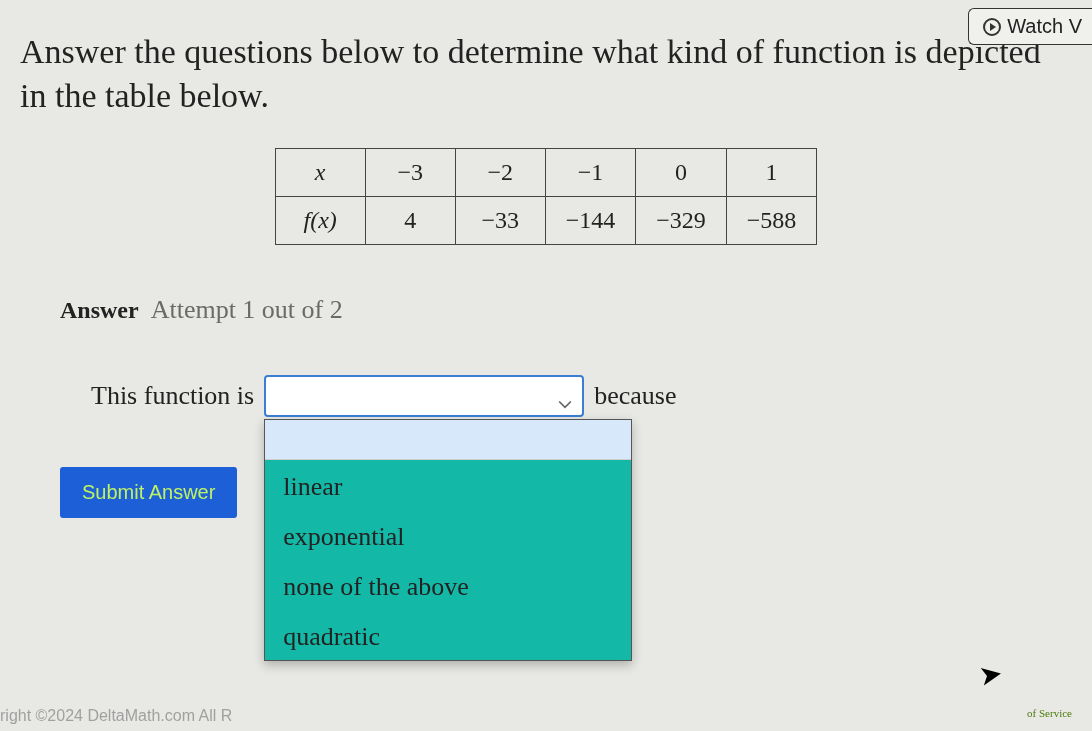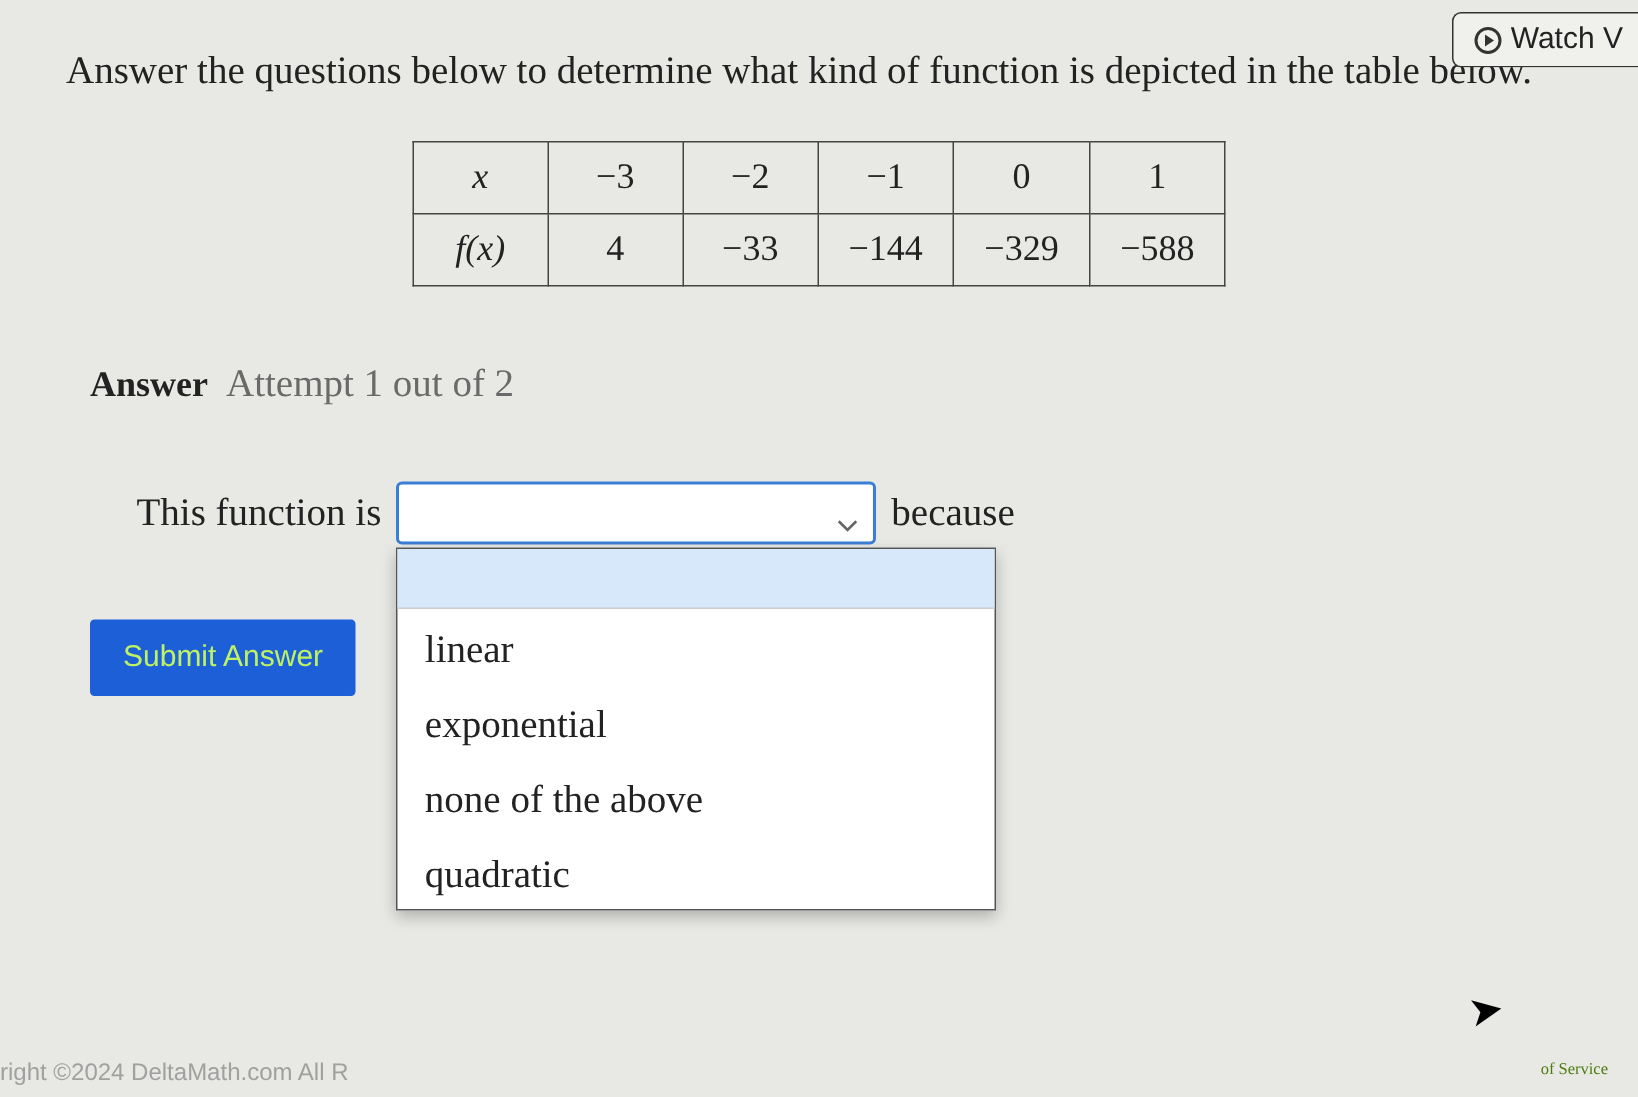--- a/index.html
+++ b/index.html
@@ -39,24 +39,23 @@
 .circ-play::after {
   content: "";
   display: block;
   width: 0; height: 0;
   border-left: 6px solid #333;
   border-top: 4px solid transparent;
   border-bottom: 4px solid transparent;
   margin-left: 2px;
 }
 .prompt {
-  font-size: 26px;
+  font-size: 34px;
   padding: 30px 20px 10px 20px;
   line-height: 1.3;
-  margin-left: 24px;
 }
 .table-wrap {
   display: flex;
   justify-content: center;
   padding: 20px 0 30px 0;
 }
 table.data {
   border-collapse: collapse;
 }
 table.data td {
@@ -107,22 +106,22 @@
   border: 1px solid #888;
   border-radius: 2px;
   background: #efefeb;
   padding: 6px 12px;
   font-size: 24px;
 }
 .dropdown {
   position: absolute;
   top: 44px;
   left: 0;
-  width: 400px;
-  background: #ffffff;
+  width: 368px;
+  background: #14b8a6;
   border: 1.5px solid #555;
   box-shadow: 0 4px 10px rgba(0,0,0,0.25);
   z-index: 10;
 }
 .dropdown .opt {
   padding: 12px 18px 8px 18px;
   font-size: 26px;
   cursor: pointer;
 }
 .dropdown .opt.blank {

